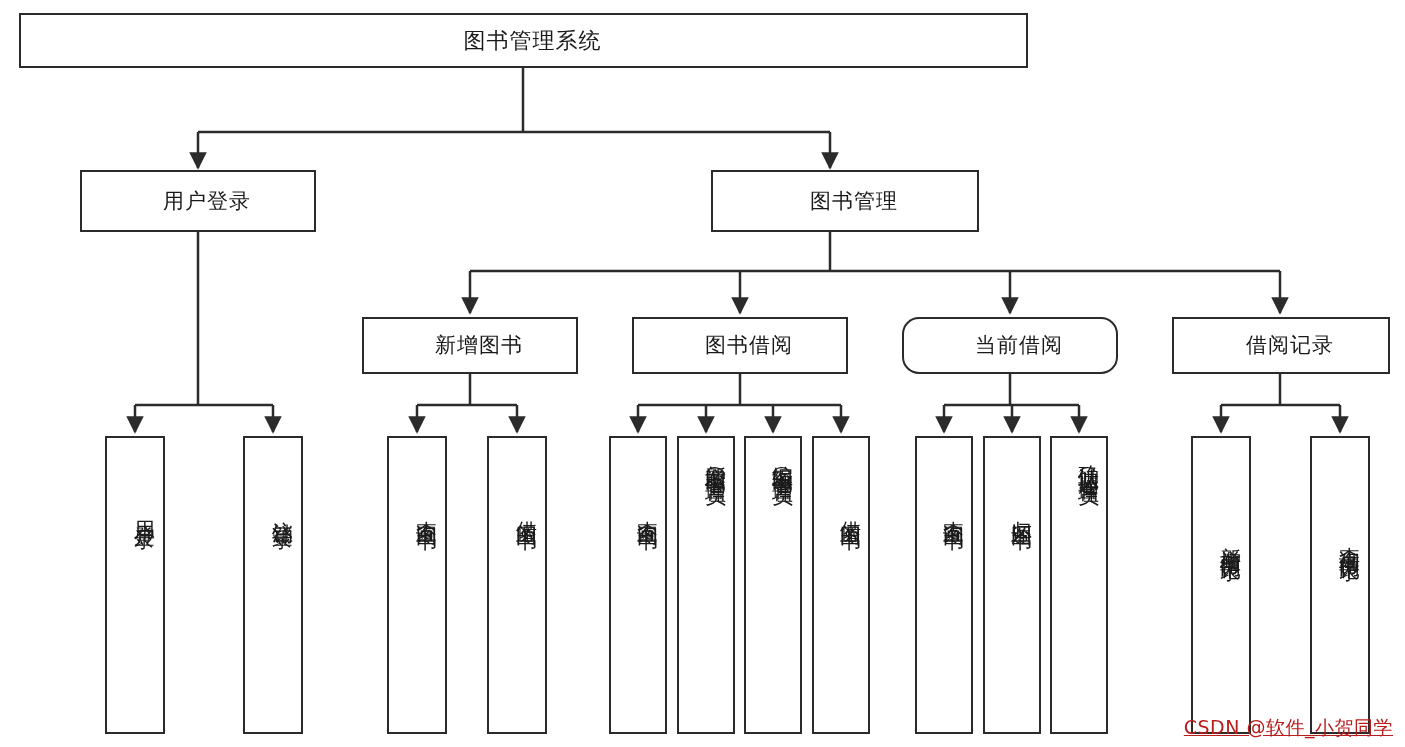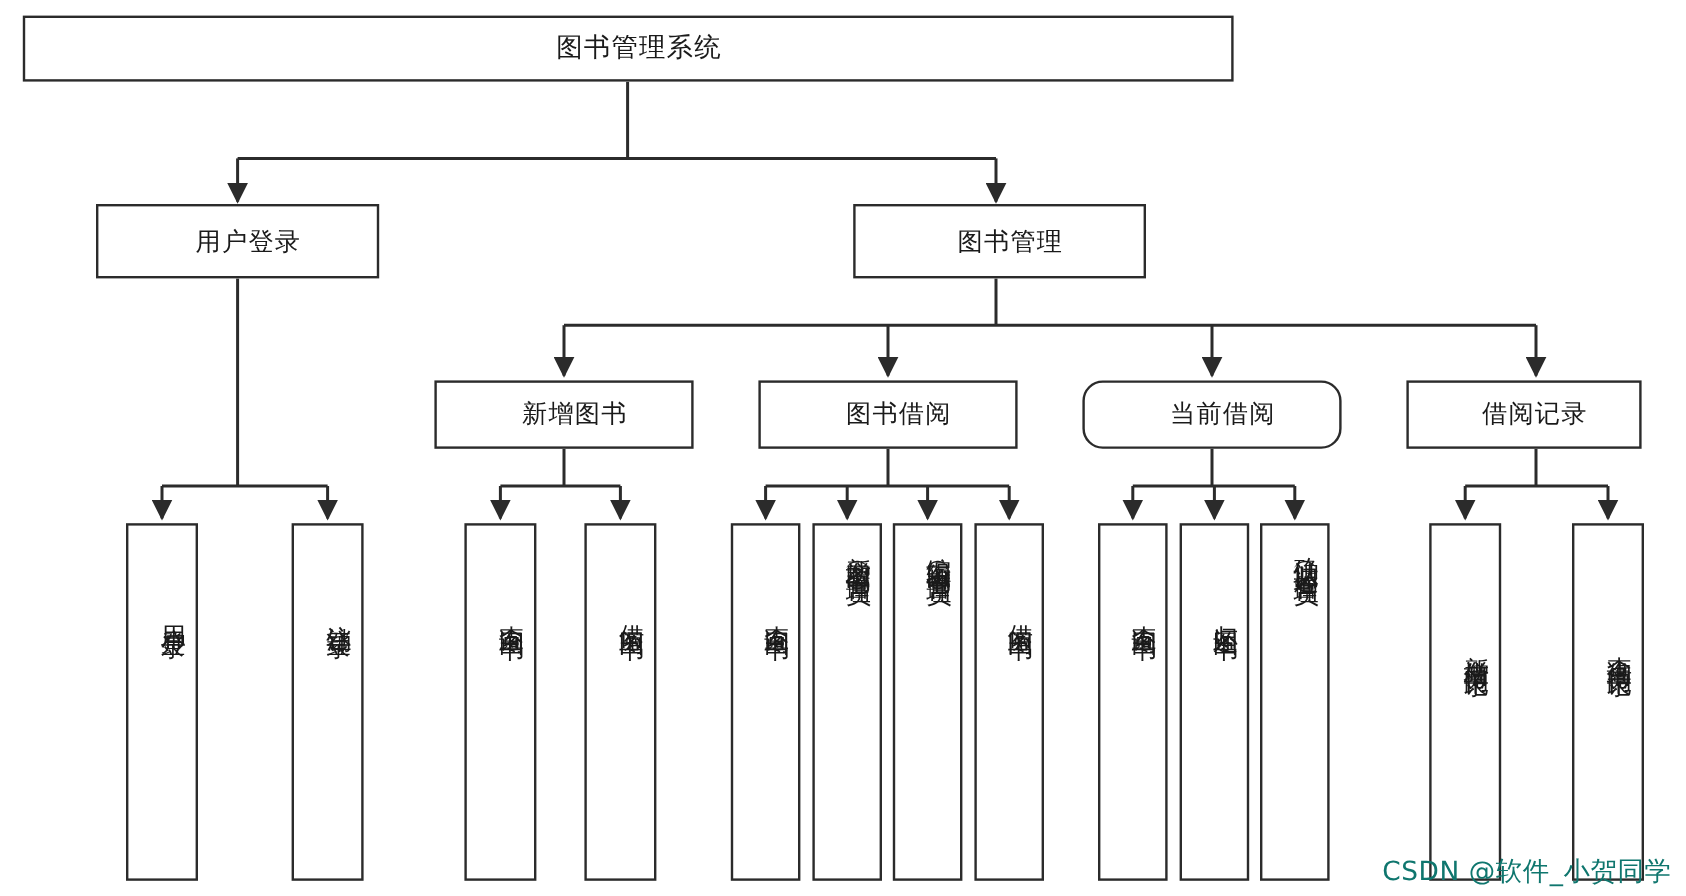--- a/index.html
+++ b/index.html
@@ -67,24 +67,25 @@
   .node.vert.mid .vlabel {
     margin-top: 60px;
   }
   .node.vert.low .vlabel {
     margin-top: 86px;
   }
   .watermark {
     position: absolute;
     right: 12px;
     bottom: 6px;
-    font-size: 22px;
-    color: #0f766e;
+    font-size: 19px;
+    color: #b91c1c;
     white-space: nowrap;
     letter-spacing: 0.5px;
+    text-decoration: underline;
   }
 </style>
 </head>
 <body>
 
 <div id="canvas">
 
   <svg id="wires" viewBox="0 0 1405 747" xmlns="http://www.w3.org/2000/svg">
     <defs>
       <marker id="arrow" viewBox="0 0 10 10" refX="9" refY="5" markerWidth="7" markerHeight="7" orient="auto-start-reverse">
@@ -136,34 +137,34 @@
     </g>
   </svg>
 
   <div class="node horiz root" style="left:19px; top:13px; width:1009px; height:55px;">
     <span>图书管理系统</span>
   </div>
 
   <div class="node horiz" style="left:80px; top:170px; width:236px; height:62px;">
     <span>用户登录</span>
   </div>
-  <div class="node horiz" style="left:711px; top:170px; width:244px; height:62px;">
+  <div class="node horiz" style="left:711px; top:170px; width:268px; height:62px;">
     <span>图书管理</span>
   </div>
 
   <div class="node horiz" style="left:362px; top:317px; width:216px; height:57px;">
     <span>新增图书</span>
   </div>
   <div class="node horiz" style="left:632px; top:317px; width:216px; height:57px;text-align:center;">
     <span>图书借阅</span>
   </div>
   <div class="node horiz" style="left:902px; top:317px; width:216px; height:57px;border-radius:17px;">
     <span>当前借阅</span>
   </div>
-  <div class="node horiz" style="left:1172px; top:317px; width:196px; height:57px;">
+  <div class="node horiz" style="left:1172px; top:317px; width:218px; height:57px;">
     <span>借阅记录</span>
   </div>
 
   <div class="node vert mid" style="left:105px; top:436px; width:60px; height:298px;">
     <span class="vlabel">用户登录</span>
   </div>
   <div class="node vert mid" style="left:243px; top:436px; width:60px; height:298px;">
     <span class="vlabel">注销登录</span>
   </div>
 

